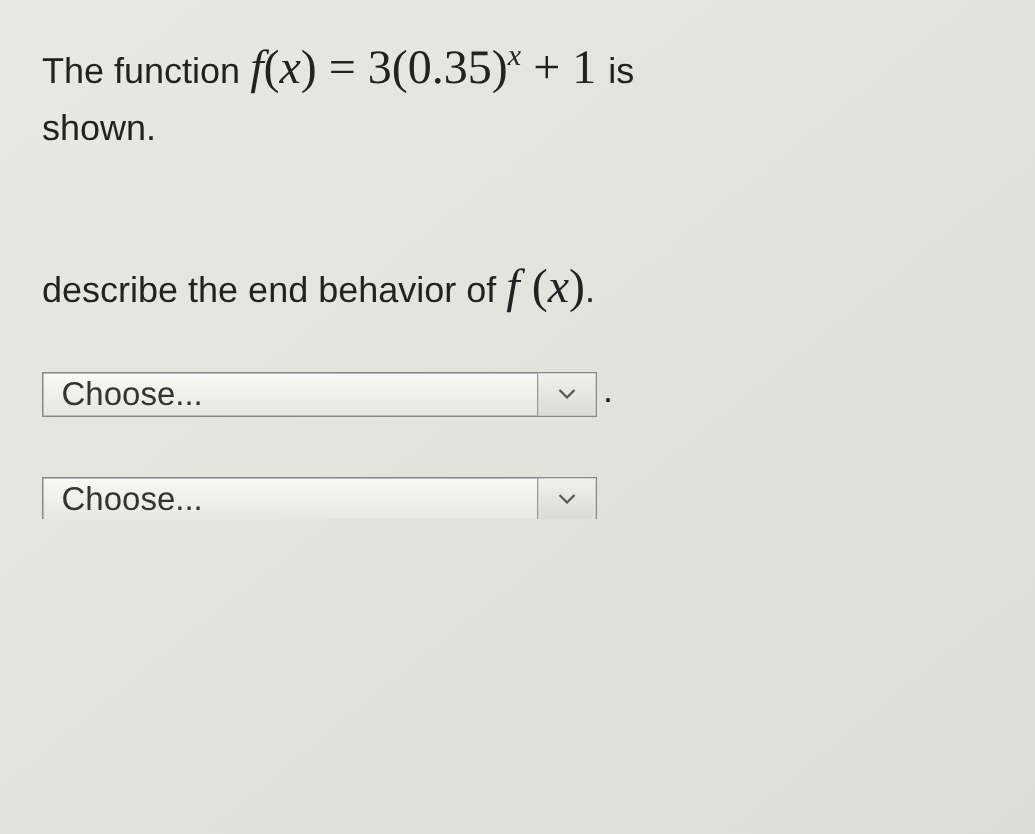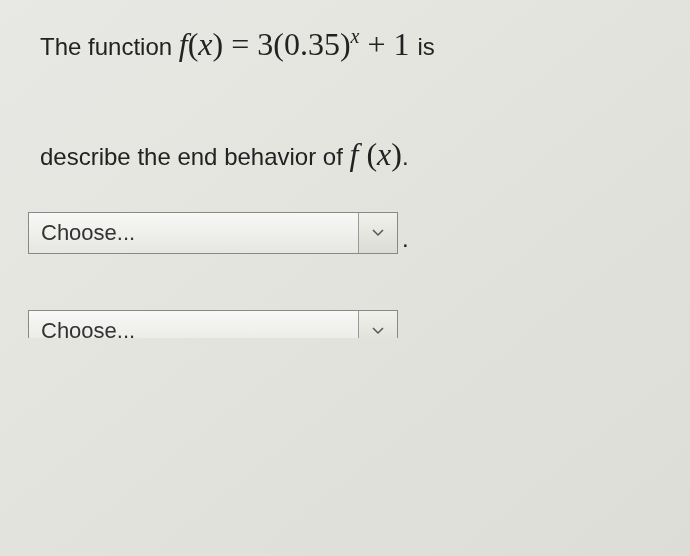--- a/index.html
+++ b/index.html
@@ -13,21 +13,20 @@
       background: linear-gradient(to bottom right, #e8e9e4, #dcddd6);
       font-family: Arial, Helvetica, sans-serif;
       padding: 20px 28px;
       color: #1a1a1a;
     }
     .text-block {
       font-size: 24px;
       line-height: 1.5;
       margin-bottom: 26px;
       color: #222;
-      margin-left: 12px;
     }
     .math {
       font-family: 'Times New Roman', Times, serif;
       font-style: italic;
       font-size: 32px;
     }
     .math-paren {
       font-style: normal;
     }
     .math-num {
@@ -37,25 +36,25 @@
     .math-sup {
       font-size: 20px;
       vertical-align: super;
       font-style: italic;
       font-family: 'Times New Roman', Times, serif;
     }
     .dropdown {
       display: inline-flex;
       align-items: stretch;
       width: 370px;
-      height: 42px;
+      height: 30px;
       border: 1px solid #888;
       background: linear-gradient(to bottom, #f8f8f6, #e6e6e2);
       margin-top: 8px;
-      margin-bottom: 20px;
+      margin-bottom: 4px;
       cursor: pointer;
       justify-content: flex-end;
     }
     .dropdown-text {
       flex: 1;
       display: flex;
       align-items: center;
       padding-left: 12px;
       font-size: 22px;
       color: #333;
@@ -95,20 +94,21 @@
   </style>
 </head>
 <body>
 
 <div class="text-block">
   <span>The function</span>
   <span class="math">
     <span>f</span><span class="math-paren">(</span><span>x</span><span class="math-paren">)</span><span class="math-num"> = </span><span class="math-num">3</span><span class="math-paren">(</span><span class="math-num">0.35</span><span class="math-paren">)</span><span class="math-sup">x</span><span class="math-num"> + </span><span class="math-num">1</span>
   </span>
   <span> is</span><br>
+  <span>shown.</span>
 </div>
 
 <div class="text-block">
   <br>
   <span>describe the end behavior of</span>
   <span class="math">
     <span>f</span><span class="math-paren"> (</span><span>x</span><span class="math-paren">)</span></span><span>.</span>
 </div>
 
 <div class="question-section">

